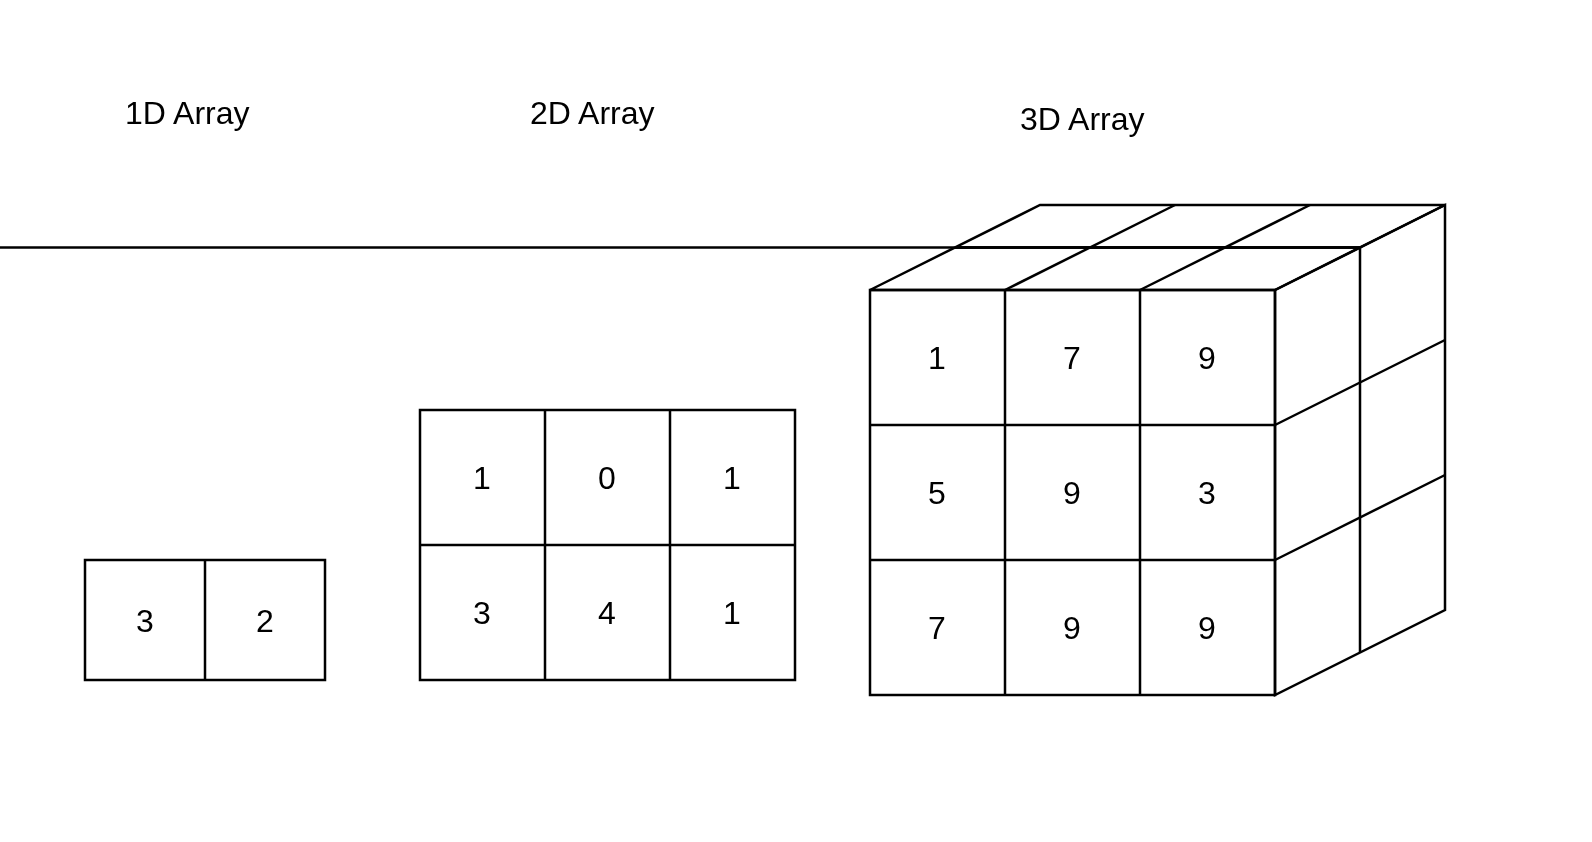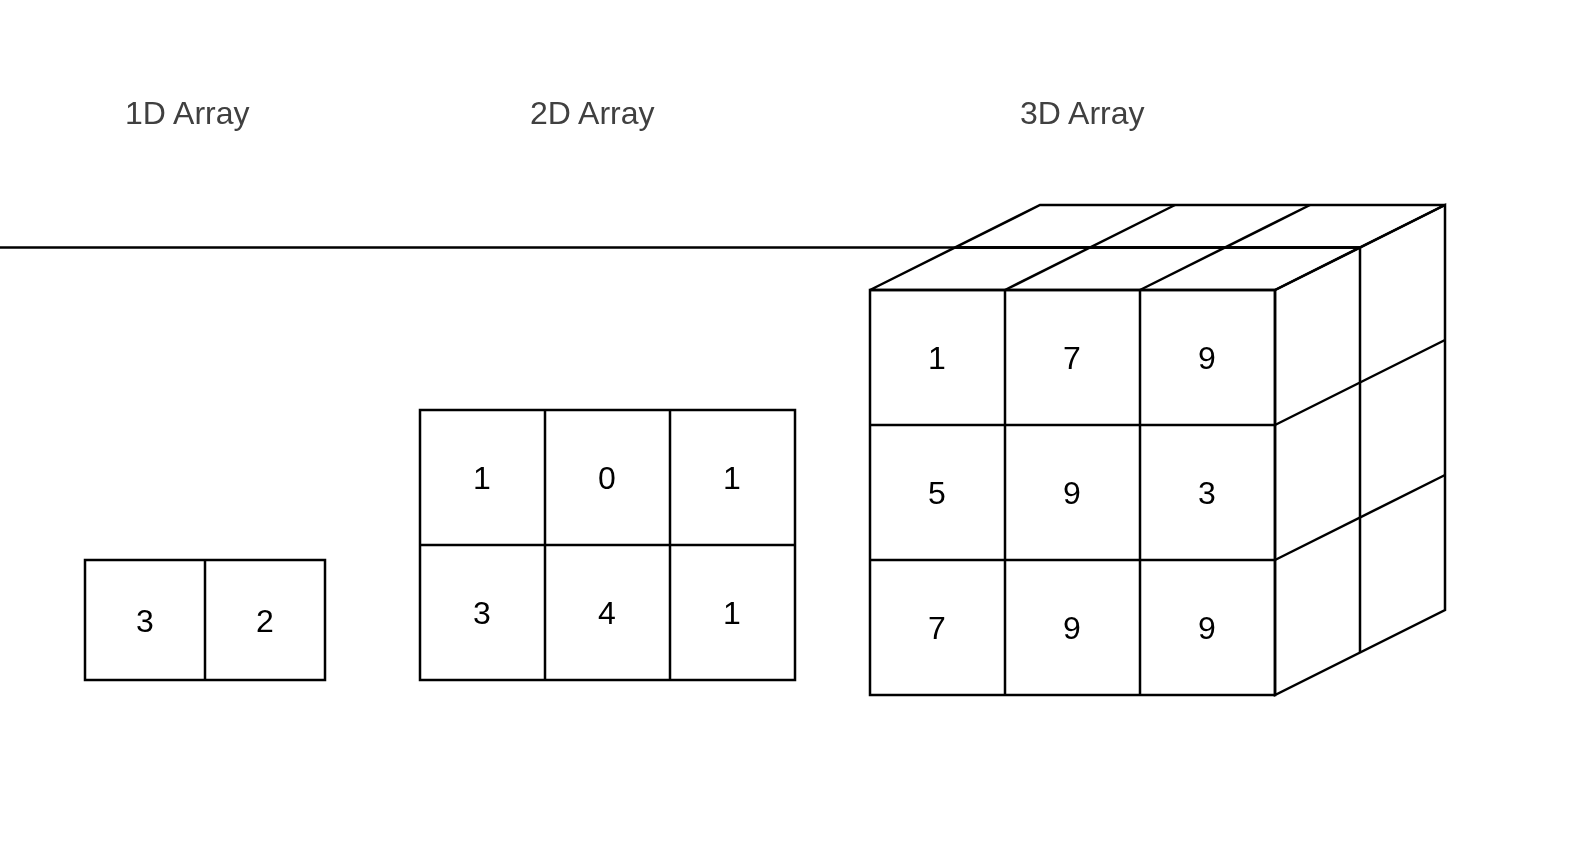--- a/index.html
+++ b/index.html
@@ -7,26 +7,26 @@
       padding: 0;
       background: #fff;
       font-family: Arial, Helvetica, sans-serif;
       width: 1592px;
       height: 842px;
       position: relative;
     }
     .title {
       position: absolute;
       font-size: 32px;
-      color: #404040;
+      color: #000000;
       font-weight: 400;
     }
     .t1 { top: 95px; left: 125px; }
     .t2 { top: 95px; left: 530px; }
-    .t3 { top: 95px; left: 1020px; }
+    .t3 { top: 101px; left: 1020px; }
     svg text {
       font-family: Arial, Helvetica, sans-serif;
       font-size: 32px;
       fill: #000;
       text-anchor: middle;
       dominant-baseline: middle;
     }
     svg line, svg polyline, svg rect, svg polygon {
       stroke: #000;
       stroke-width: 2.5;

